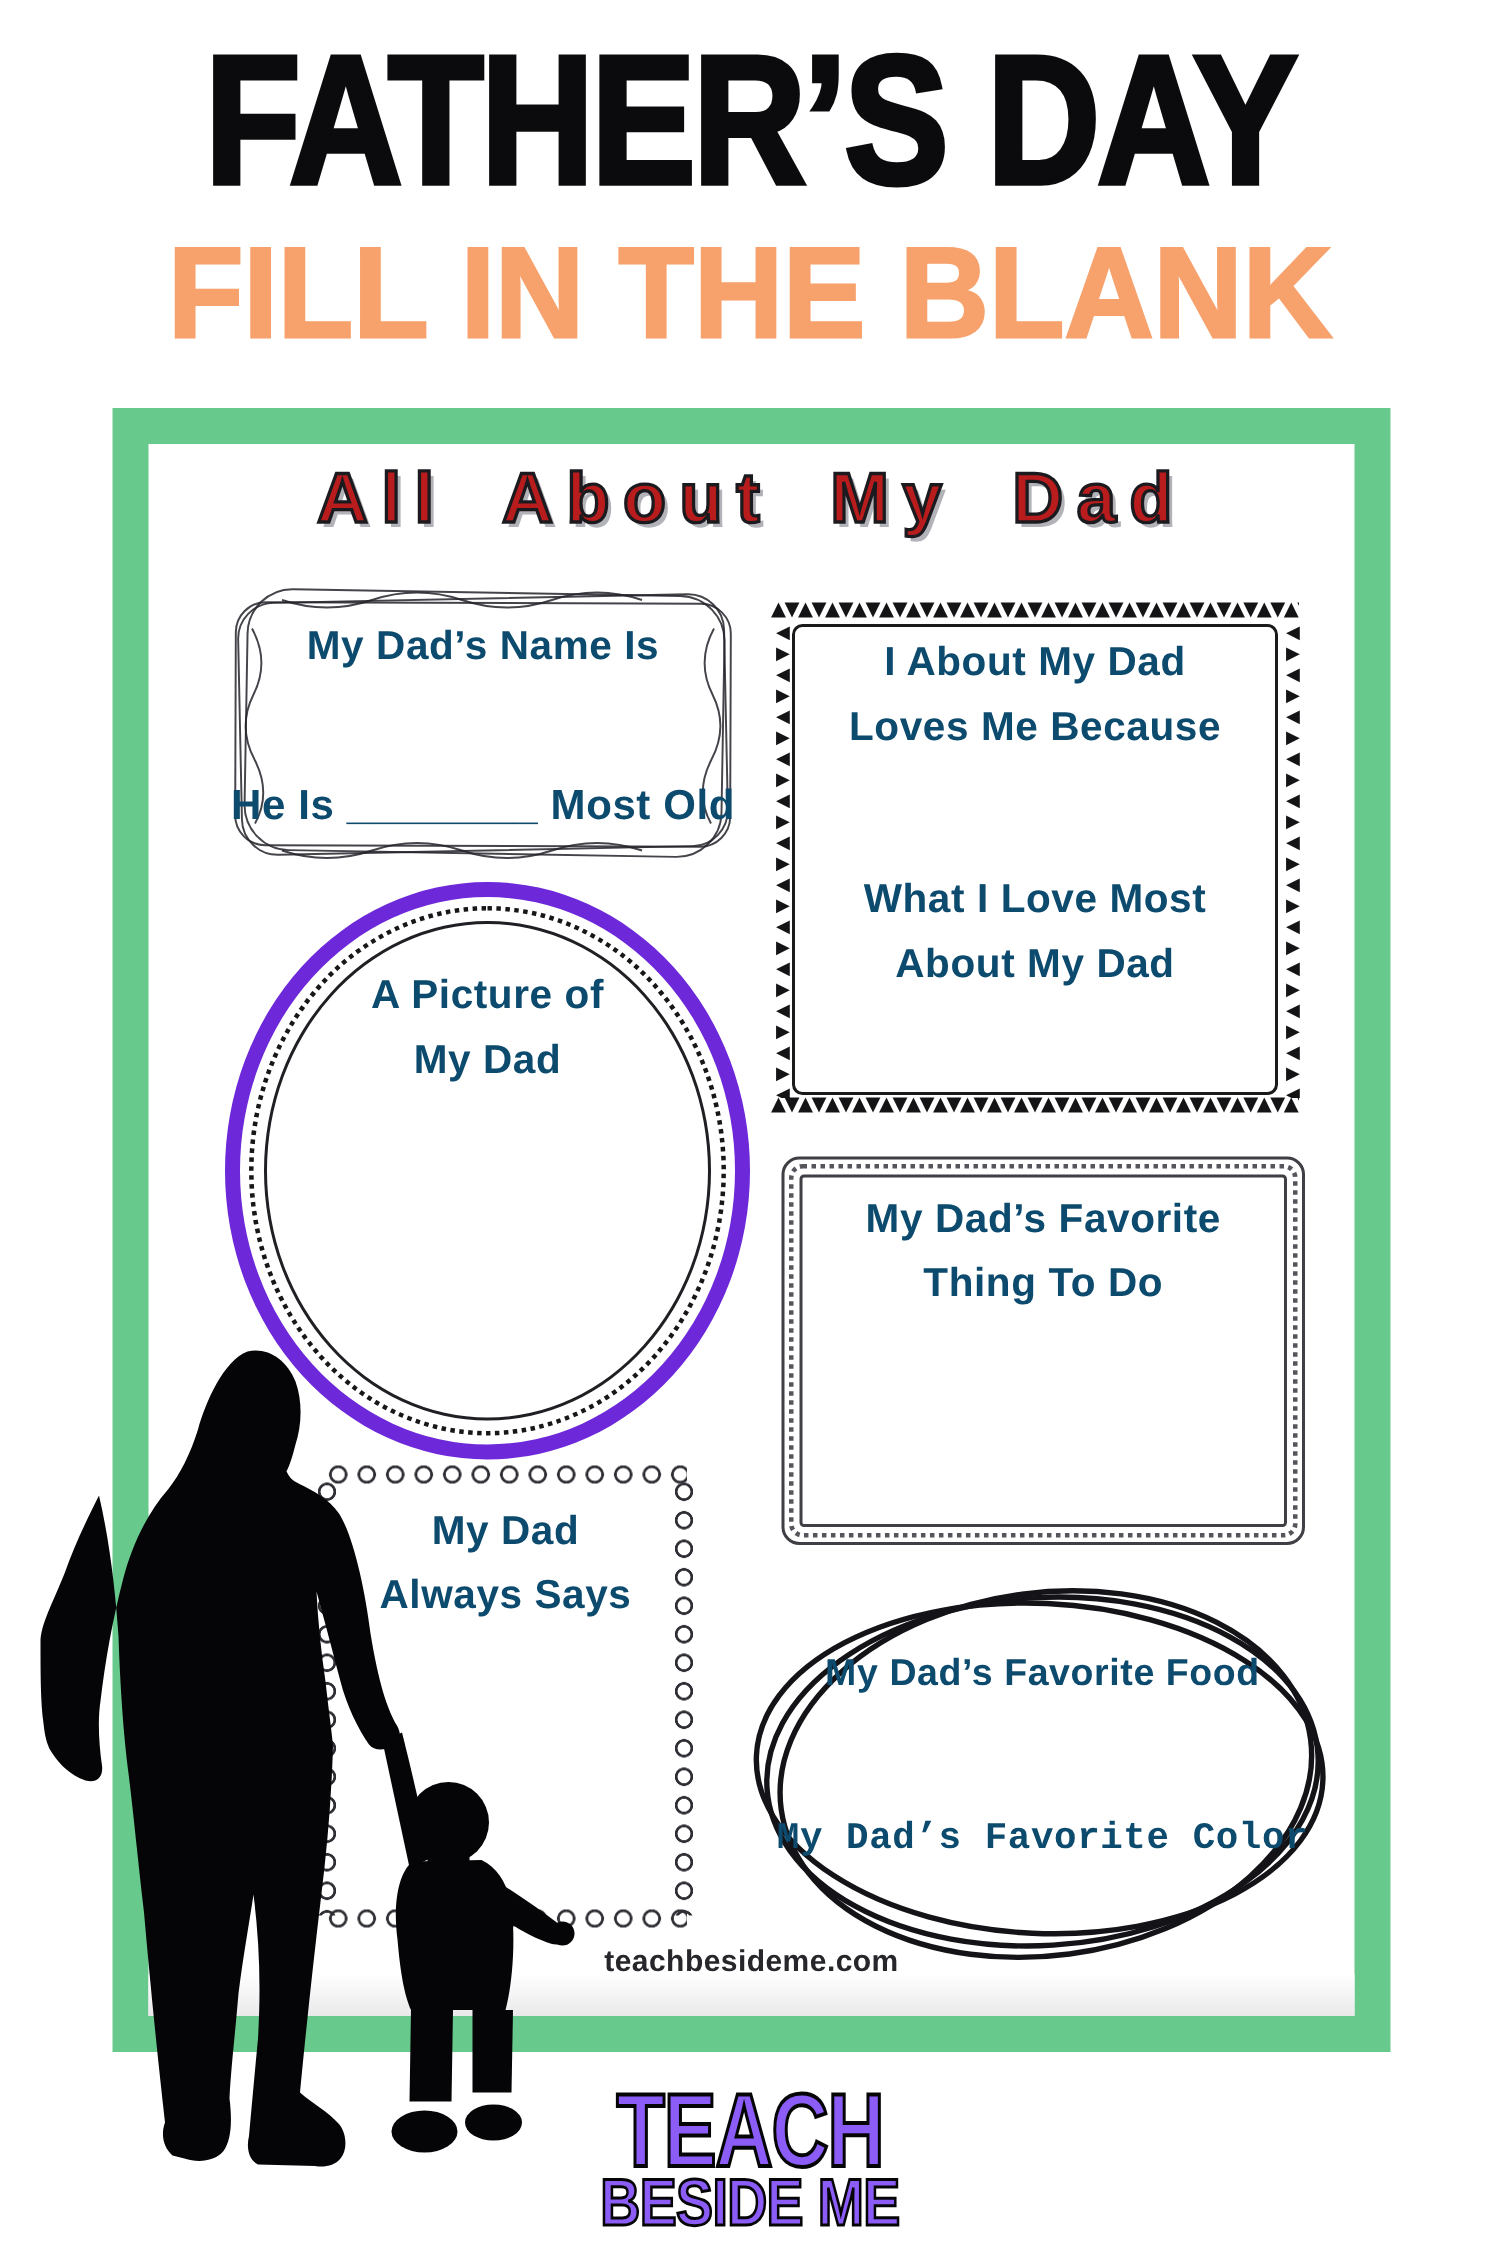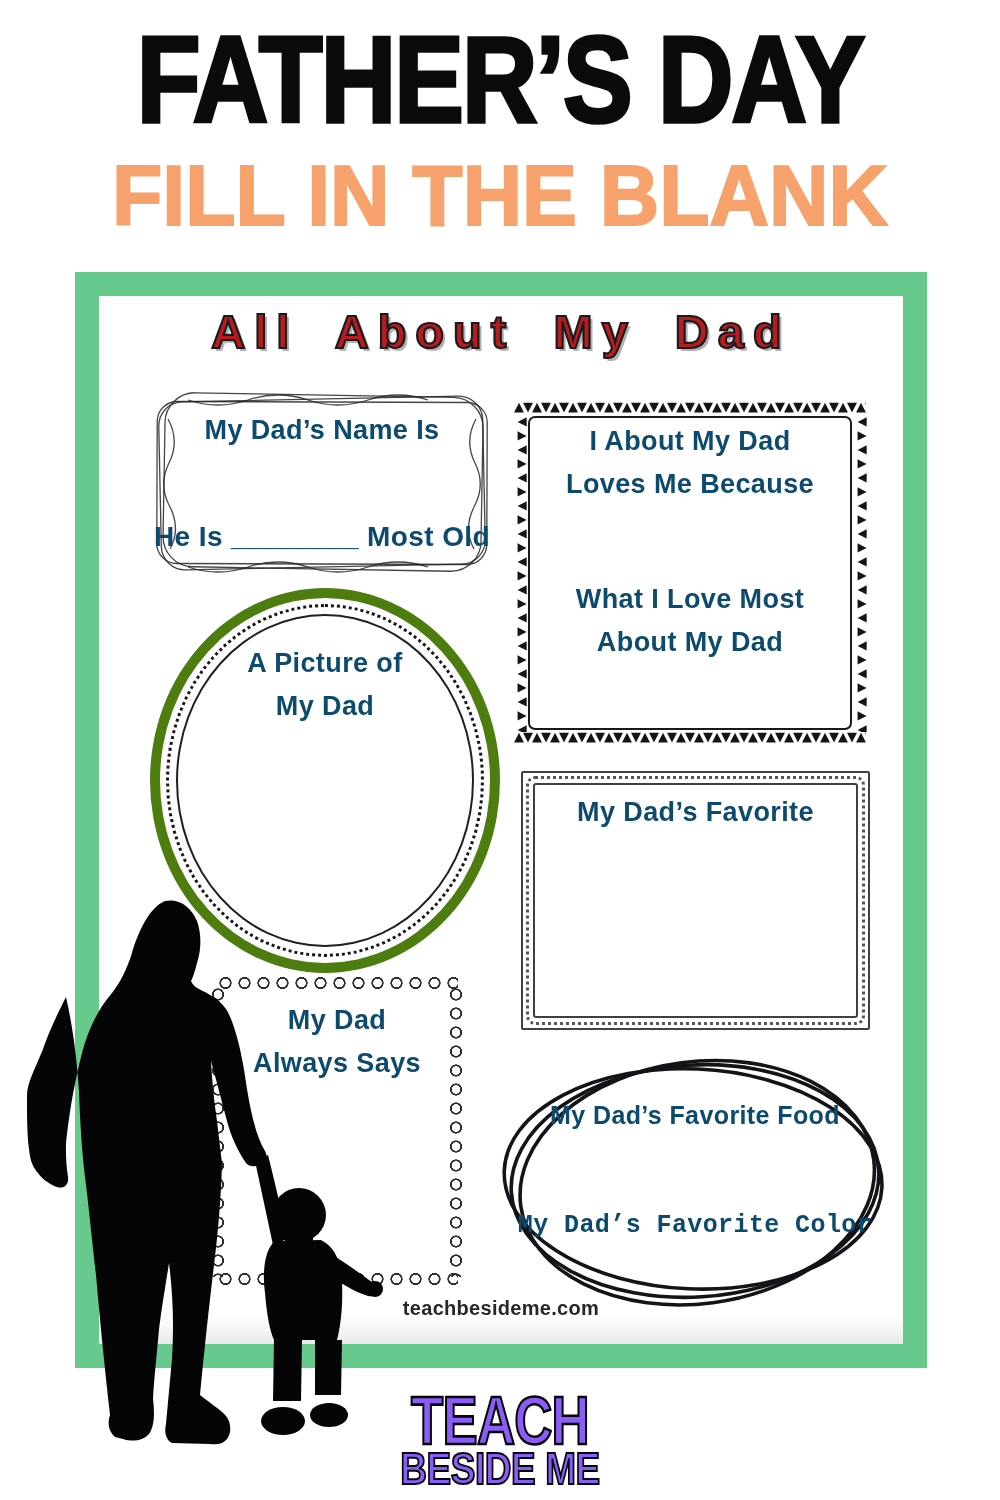--- a/index.html
+++ b/index.html
@@ -79,29 +79,29 @@
   .tri-left   { top:14px; bottom:14px; left:0; width:16px; writing-mode:vertical-rl; font-size:12px; }
   .tri-right  { top:14px; bottom:14px; right:0; width:16px; writing-mode:vertical-rl; font-size:12px; }
   .tri-inner-line {
     position:absolute; inset:16px;
     border:2px solid #1a1a1c; border-radius:7px;
   }
 
   
   .oval-outer {
     left:150px; top:588px; width:350px; height:385px;
-    border:10px solid #4d7c0f; border-radius:50%;
+    border:10px solid #6d28d9; border-radius:50%;
   }
   .oval-dotted { position:absolute; inset:6px; border:3.6px dotted #17171a; border-radius:50%; }
   .oval-inner  { position:absolute; inset:7px; border:2px solid #202024; border-radius:50%; }
 
   
   .dot-box {
     left:521px; top:771px; width:349px; height:259px;
-    border:2px solid #3f3f46; border-radius:2px; padding:3px;
+    border:2px solid #3f3f46; border-radius:12px; padding:3px;
   }
   .dot-mid   { height:100%; border:3.5px dotted #55555c; border-radius:9px; padding:4px; }
   .dot-inner { height:100%; border:2px solid #3f3f46; border-radius:3px; }
 
   
   .loop-box { left:210px; top:975px; width:254px; height:312px; }
   .loop-h, .loop-v { position:absolute; }
   .loop-h {
     left:6px; right:6px; height:16px;
     background-image:radial-gradient(circle at 9.5px 8px, rgba(0,0,0,0) 0 4.1px, #2e2e34 4.5px 5.9px, rgba(0,0,0,0) 6.3px);
@@ -197,20 +197,21 @@
     <span style="display:block;">My Dad</span>
   </div>
 </div>
 
 <div class="abs dot-box">
   <div class="dot-mid">
     <div class="dot-inner"></div>
   </div>
   <div class="lbl" style="top:18px;">
     <span style="display:block;">My Dad’s Favorite</span>
+    <span style="display:block;">Thing To Do</span>
   </div>
 </div>
 
 <div class="abs loop-box">
   <div class="loop-h loop-top"></div>
   <div class="loop-h loop-bot"></div>
   <div class="loop-v loop-left"></div>
   <div class="loop-v loop-right"></div>
   <div class="lbl" style="top:24px;">
     <span style="display:block;">My Dad</span>

